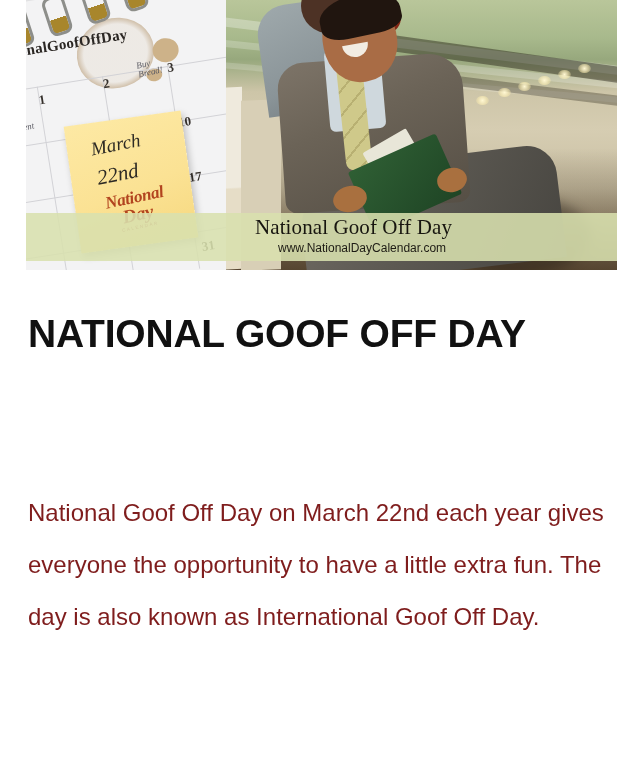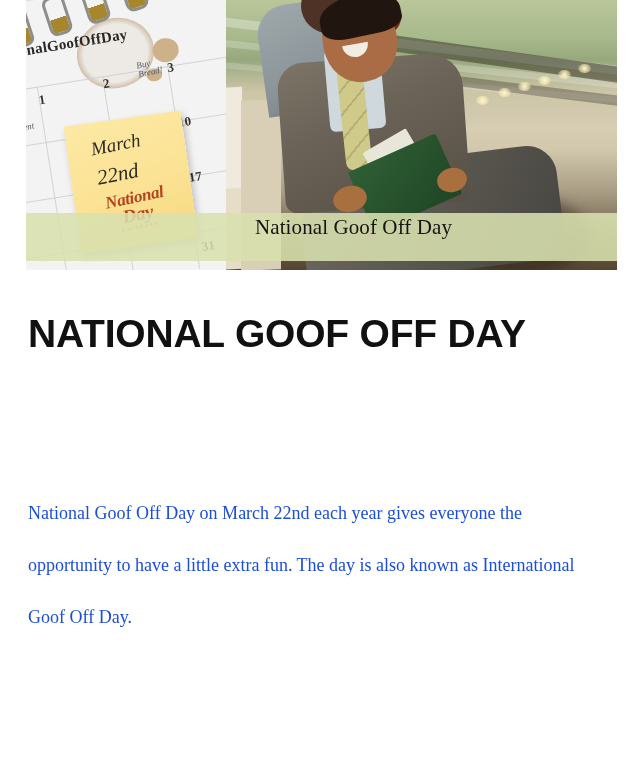--- a/index.html
+++ b/index.html
@@ -240,24 +240,24 @@
     line-height: 48px;
     color: #111111;
     letter-spacing: -.2px;
     margin: 0;
   }
   .body-text {
     position: absolute;
     left: 28px;
     top: 487px;
     width: 582px;
-    font-family: Liberation Serif, serif;
-    font-size: 18px;
+    font-family: Liberation Sans, sans-serif;
+    font-size: 24px;
     line-height: 52px;
-    color: #1d4ed8;
+    color: #7f1d1d;
     margin: 0;
   }
 </style>
 </head>
 <body>
 
 <div class="hero">
 
   <div class="office">
     <div class="beam b1"></div>
@@ -349,16 +349,17 @@
       <div class="ndc-logo">
         <div class="l1">National</div>
         <div class="l2">Day</div>
         <div class="l3">CALENDAR</div>
       </div>
     </div>
   </div>
 
   <div class="caption-band"></div>
   <div class="caption-title">National Goof Off Day</div>
+  <div class="caption-url">www.NationalDayCalendar.com</div>
 </div>
 
 <h1 class="headline">NATIONAL GOOF OFF DAY</h1>
 <p class="body-text">National Goof Off Day on March 22nd each year gives everyone the opportunity to have a little extra fun. The day is also known as International Goof Off Day.</p>
 
 </body></html>

